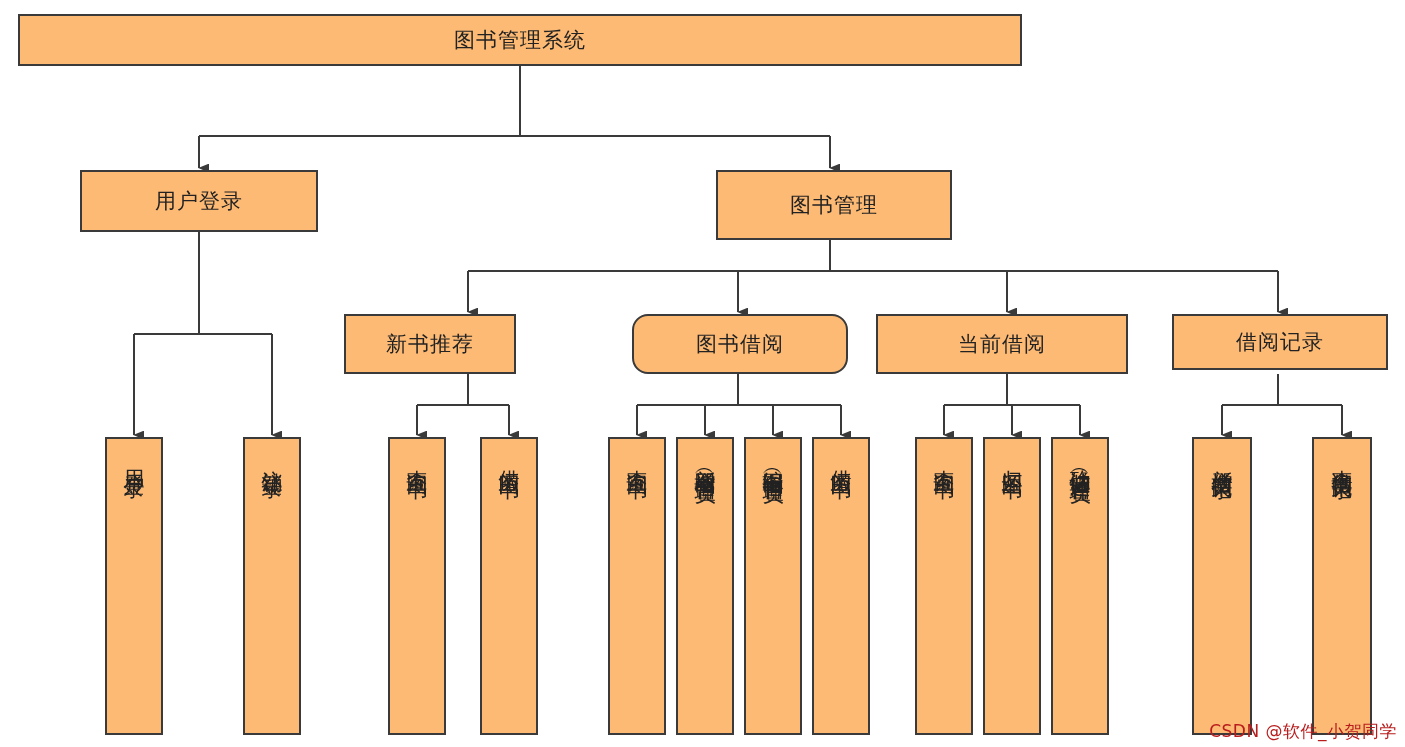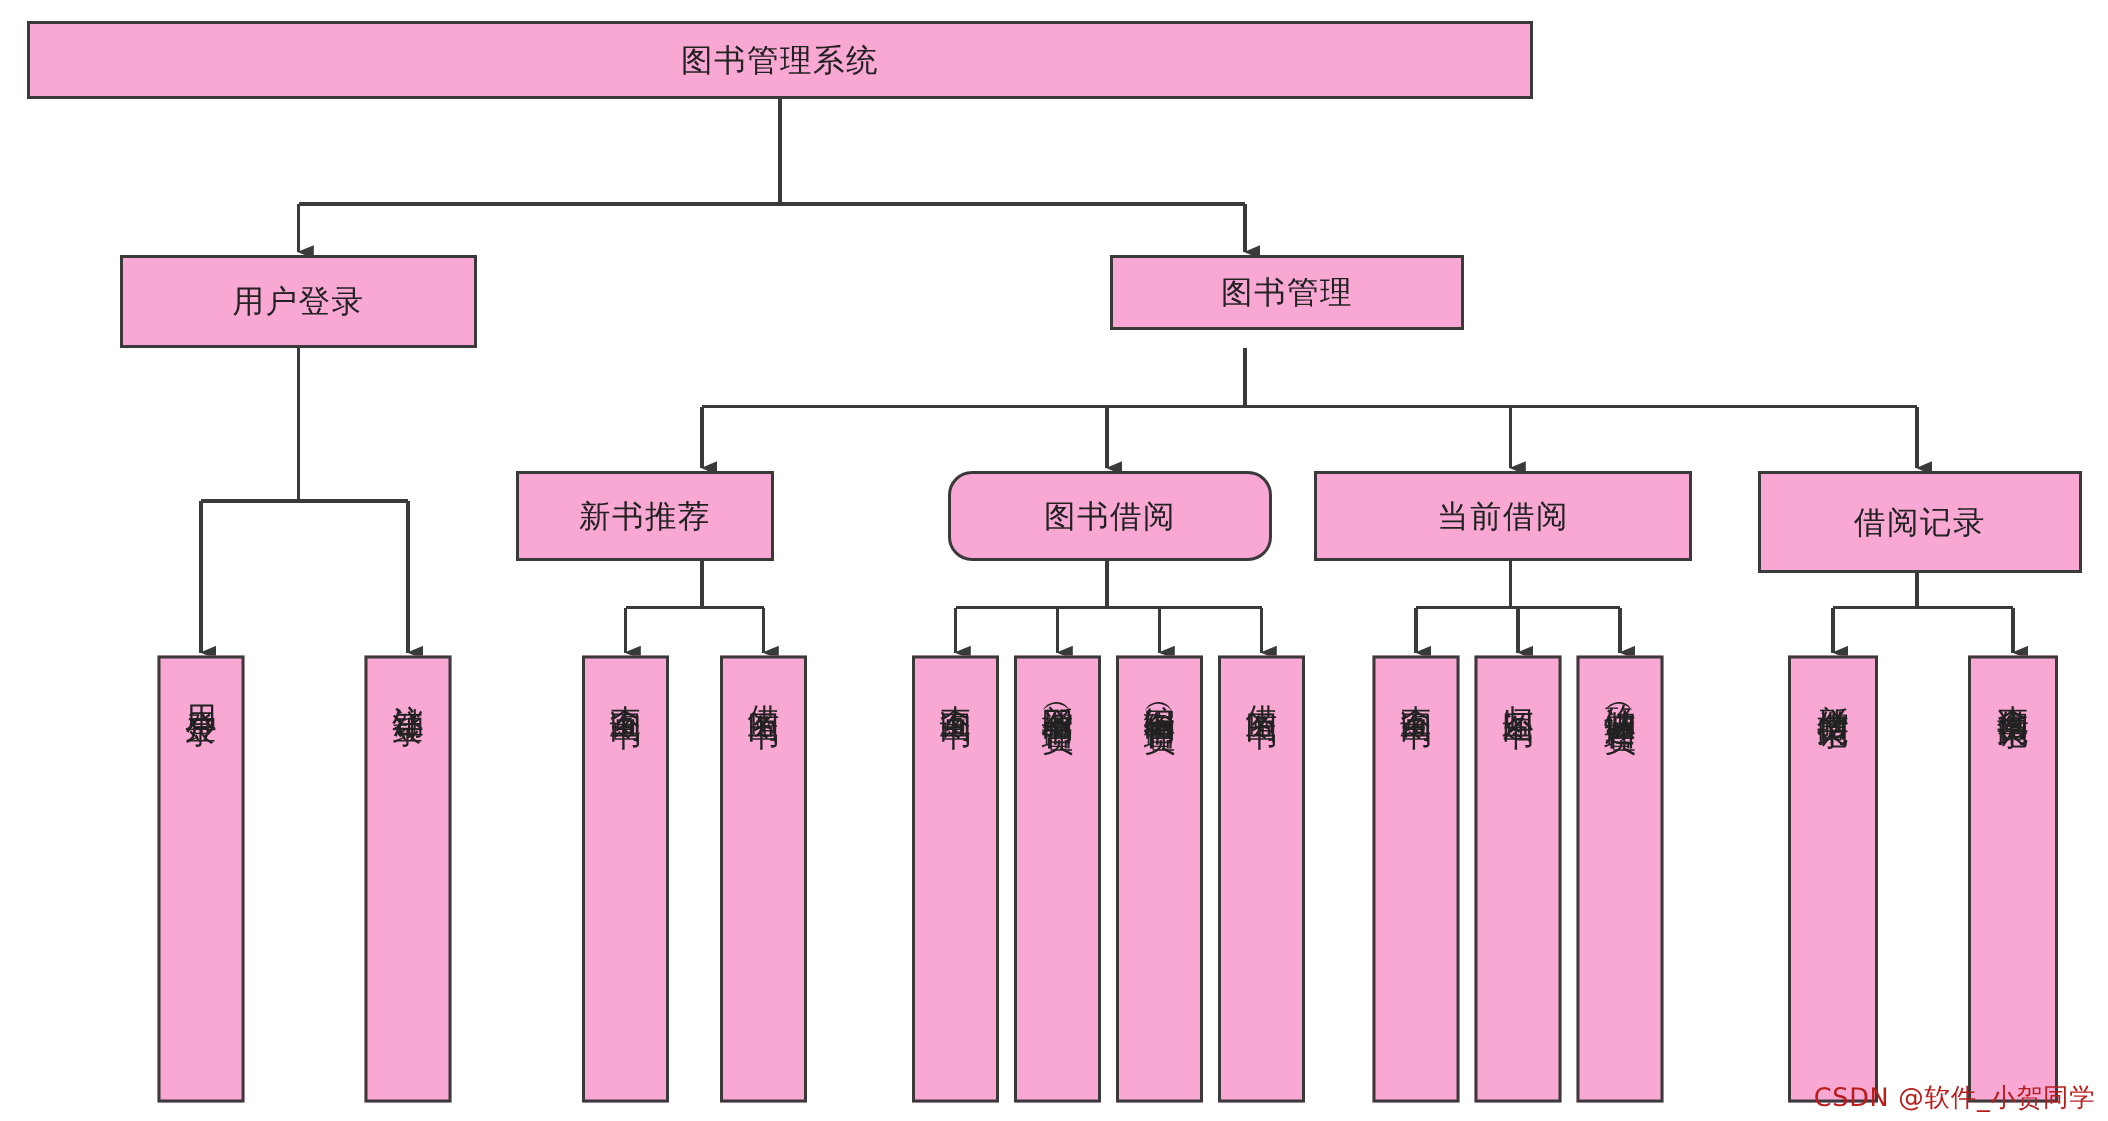--- a/index.html
+++ b/index.html
@@ -3,21 +3,21 @@
 <meta charset="utf-8">
 <style>
   html,body{margin:0;padding:0;background:#ffffff;}
   body{font-family:"DejaVu Sans","Liberation Sans",sans-serif;}
   #stage{position:relative;width:1405px;height:747px;background:#fff;overflow:hidden;}
   svg#wires{position:absolute;left:0;top:0;width:1405px;height:747px;}
 
   .node{
     position:absolute;
     box-sizing:border-box;
-    background:#f9a8d4;
+    background:#fdba74;
     border:2.2px solid #3a3a3a;
     display:flex;
     align-items:center;
     justify-content:center;
     color:#1c1c1c;
   }
   .node .lbl{
     font-size:21px;
     line-height:1.25;
     letter-spacing:1px;
@@ -102,34 +102,34 @@
     </g>
   </svg>
 
   <div class="node" id="n-root" style="left: 18px; top: 14px; width: 1004px; height: 52px;">
     <span class="lbl">图书管理系统</span>
   </div>
 
   <div class="node" id="n-l2-0" style="left: 80px; top: 170px; width: 238px; height: 62px;">
     <span class="lbl">用户登录</span>
   </div>
-  <div class="node" id="n-l2-1" style="left: 740px; top: 170px; width: 236px; height: 50px;">
+  <div class="node" id="n-l2-1" style="left: 716px; top: 170px; width: 236px; height: 70px;">
     <span class="lbl">图书管理</span>
   </div>
 
   <div class="node" id="n-l3-0" style="left: 344px; top: 314px; width: 172px; height: 60px;">
     <span class="lbl">新书推荐</span>
   </div>
   <div class="node" id="n-l3-1" style="left: 632px; top: 314px; width: 216px; height: 60px; border-radius: 16px;">
     <span class="lbl">图书借阅</span>
   </div>
   <div class="node" id="n-l3-2" style="left: 876px; top: 314px; width: 252px; height: 60px; text-align: center;">
     <span class="lbl">当前借阅</span>
   </div>
-  <div class="node" id="n-l3-3" style="left: 1172px; top: 314px; width: 216px; height: 68px; text-align: center;">
+  <div class="node" id="n-l3-3" style="left: 1172px; top: 314px; width: 216px; height: 56px; text-align: center;">
     <span class="lbl">借阅记录</span>
   </div>
 
   <div class="node vert" id="n-lf-0" style="left: 105px; top: 437px; width: 58px; height: 298px;">
     <span class="lbl">用户登录</span>
   </div>
   <div class="node vert" id="n-lf-1" style="left: 243px; top: 437px; width: 58px; height: 298px;">
     <span class="lbl">注销登录</span>
   </div>
   <div class="node vert" id="n-lf-2" style="left: 388px; top: 437px; width: 58px; height: 298px;">

